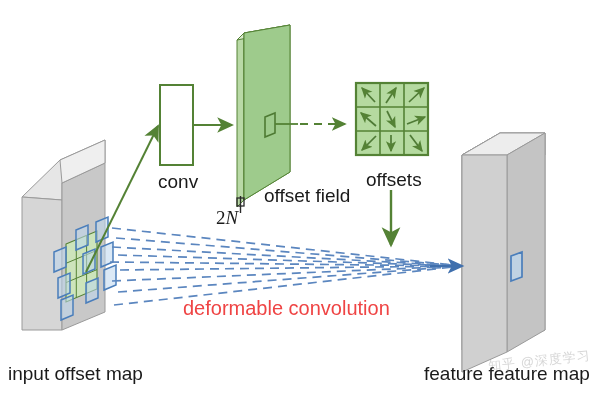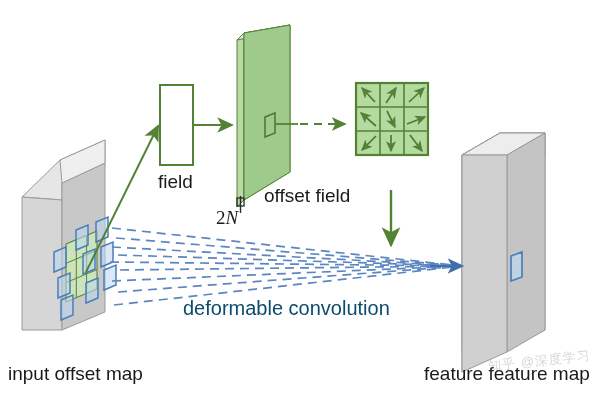--- a/index.html
+++ b/index.html
@@ -32,21 +32,21 @@
     font-family: "Liberation Sans", sans-serif;
     color: #1a1a1a;
     white-space: nowrap;
     line-height: 1;
   }
   .lbl-conv     { left: 158px; top: 172px; font-size: 19px; }
   .lbl-offfield { left: 264px; top: 186px; font-size: 19px; }
   .lbl-offsets  { left: 366px; top: 170px; font-size: 19px; }
   .lbl-2n       { left: 216px; top: 208px; font-size: 19px; font-family: "Liberation Serif", serif; }
   .lbl-2n i     { font-style: italic; }
-  .lbl-deform   { left: 183px; top: 298px; font-size: 20px; color: #0c4a6e; }
+  .lbl-deform   { left: 183px; top: 298px; font-size: 20px; color: #ef4444; }
   .lbl-input    { left: 8px;  top: 364px; font-size: 19px; }
   .lbl-output   { left: 424px; top: 364px; font-size: 19px; }
   .watermark {
     position: absolute;
     left: 488px; top: 352px;
     font-size: 13px;
     color: rgba(120,120,120,0.30);
     letter-spacing: 1px;
     transform: rotate(-6deg);
     pointer-events: none;
@@ -207,21 +207,22 @@
       <line x1="112" y1="281" x2="462" y2="266"></line>
       <line x1="118" y1="292" x2="462" y2="266"></line>
       <line x1="114" y1="305" x2="462" y2="266"></line>
     </g>
     <g>
       <line x1="430" y1="266" x2="462" y2="266" stroke="#3F6FAD" stroke-width="2" marker-end="url(#mk-blue)"></line>
     </g>
 
   </svg>
 
-  <div class="lbl lbl-conv">field</div>
+  <div class="lbl lbl-conv">conv</div>
   <div class="lbl lbl-offfield">offset field</div>
+  <div class="lbl lbl-offsets">offsets</div>
   <div class="lbl lbl-2n"><span>2</span><i>N</i></div>
   <div class="lbl lbl-deform">deformable convolution</div>
   <div class="lbl lbl-input">input offset map</div>
   <div class="lbl lbl-output">feature feature map</div>
   <div class="watermark">知乎 @深度学习</div>
 
 </div>
 
 </body></html>

